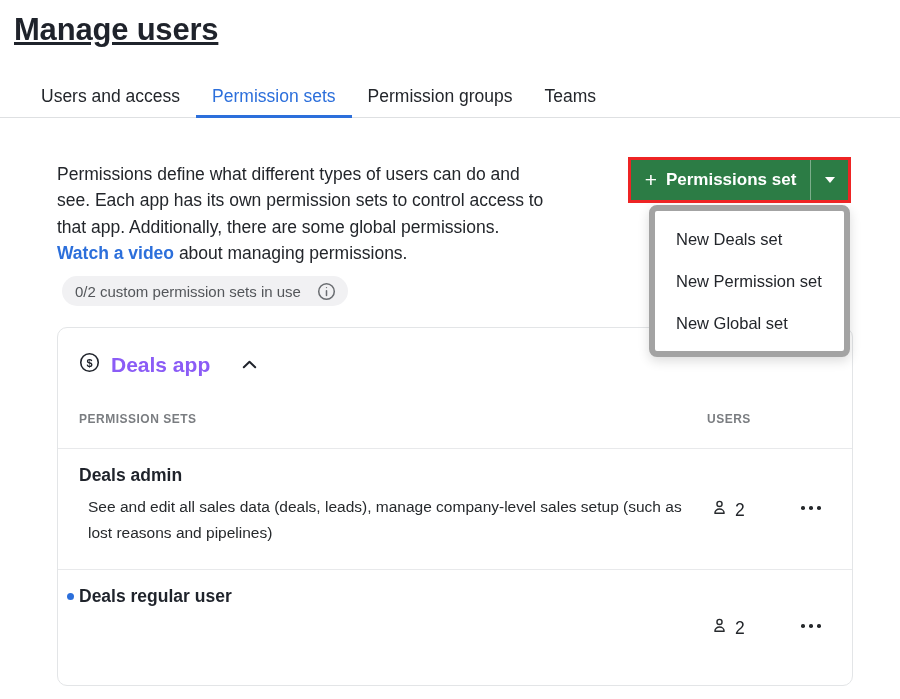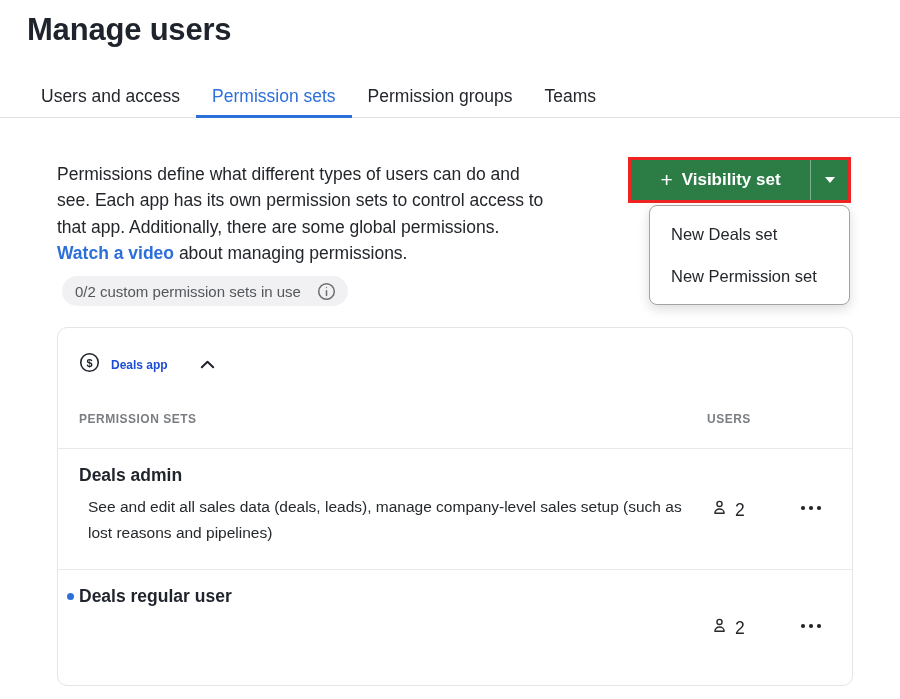--- a/index.html
+++ b/index.html
@@ -1,19 +1,19 @@
 <!DOCTYPE html>
 <html><head>
 <meta charset="utf-8">
 <style>
   * { margin:0; padding:0; box-sizing:border-box; }
   html,body { width:900px; height:699px; background:#ffffff; overflow:hidden; }
   body { font-family:"Liberation Sans","DejaVu Sans",sans-serif; color:#23262b; position:relative; }
 
-  .page-title { position:absolute; left:27px; top:12px; font-size:31px; font-weight:700; color:#1f232b; letter-spacing:-0.2px; }
+  .page-title { position:absolute; left:14px; top:12px; font-size:31px; font-weight:700; color:#1f232b; letter-spacing:-0.2px;text-decoration:underline; }
 
   .tabs { position:absolute; left:25px; top:76px; height:41px; display:flex; z-index:2; }
   .tab { position:relative; padding:0 16px; line-height:41px; font-size:17.5px; color:#23262b; cursor:pointer; white-space:nowrap; }
   .tab.active { color:#2c6fdb; }
   .tab.active::after { content:""; position:absolute; left:0; right:0; bottom:-1px; height:3px; background:#2c6fdb; }
   .tabs-rule { position:absolute; left:0; top:117px; width:900px; height:1px; background:#dee0e2; }
 
   .intro { position:absolute; left:57px; top:161px; font-size:17.5px; line-height:26.4px; color:#23262b; }
   .intro .link { color:#2c6fdb; font-weight:700; cursor:pointer; }
 
@@ -22,27 +22,27 @@
 
   .btn-highlight { position:absolute; left:628px; top:157px; border:3px solid #ee2424; z-index:6; }
   .perm-btn { display:flex; align-items:stretch; width:217px; height:40px; background:#2c7c45; color:#ffffff; cursor:pointer; }
   .perm-btn .main { flex:1; display:flex; align-items:center; justify-content:center; gap:9px; }
   .perm-btn .plus { font-size:21px; font-weight:400; line-height:1; margin-top:-2px; }
   .perm-btn .label { font-size:17px; font-weight:700; }
   .perm-btn .divider { width:1px; background:rgba(255,255,255,0.38); margin:0; }
   .perm-btn .caret-wrap { width:37px; display:flex; align-items:center; justify-content:center; cursor:pointer; }
   .caret-down { width:0; height:0; border-left:5.5px solid transparent; border-right:5.5px solid transparent; border-top:6.5px solid #ffffff; }
 
-  .dropdown { position:absolute; left:649px; top:205px; width:201px; background:#ffffff; border:1px solid #a3a3a3; border-radius:8px; box-shadow:0 4px 12px rgba(0,0,0,0.14); padding:7px 0; z-index:5; }
+  .dropdown { position:absolute; left:649px; top:205px; width:201px; background:#ffffff; border:6px solid #a3a3a3; border-radius:8px; box-shadow:0 4px 12px rgba(0,0,0,0.14); padding:7px 0; z-index:5; }
   .dropdown .item { height:42px; line-height:42px; padding-left:21px; font-size:16.5px; color:#23262b; cursor:pointer; white-space:nowrap; }
 
   .card { position:absolute; left:57px; top:327px; width:796px; height:359px; background:#ffffff; border:1px solid #e3e5e7; border-radius:10px; z-index:1; }
 
   .card-header { position:absolute; left:21px; top:24px; display:flex; align-items:center; gap:11px; cursor:pointer; }
-  .card-header .app-name { font-size:12px; font-weight:700; color:#1d4ed8; }
+  .card-header .app-name { font-size:21px; font-weight:700; color:#8b5cf6; }
   .card-header .chev { margin-left:21px; display:flex; align-items:center; }
 
   .col-head { position:absolute; top:84px; font-size:12px; font-weight:700; letter-spacing:0.5px; color:#7a7d81; }
   .col-head.sets { left:21px; }
   .col-head.users { left:649px; }
 
   .hdiv { position:absolute; left:0; width:100%; height:1px; background:#e8e9eb; }
   .hdiv.d1 { top:120px; }
   .hdiv.d2 { top:241px; }
 
@@ -91,32 +91,33 @@
       <line x1="10" y1="9.2" x2="10" y2="14.2" stroke-linecap="round"></line>
       <circle cx="10" cy="5.9" r="0.7" fill="#6a6d71" stroke="none"></circle>
     </svg>
   </span>
 </div>
 
 <div class="btn-highlight">
   <div class="perm-btn">
     <div class="main">
       <span class="plus">+</span>
-      <span class="label">Visibility set</span>
+      <span class="label">Permissions set</span>
     </div>
     <div class="divider"></div>
     <div class="caret-wrap">
       <span class="caret-down"></span>
     </div>
   </div>
 </div>
 
 <div class="dropdown">
   <div class="item">New Deals set</div>
   <div class="item">New Permission set</div>
+  <div class="item">New Global set</div>
 </div>
 
 <section class="card">
 
   <div class="card-header">
     <span>
       <svg width="21" height="21" viewBox="0 0 24 24" fill="none" stroke="#1f232b" stroke-width="1.8">
         <circle cx="12" cy="12" r="10"></circle>
         <text x="12" y="16.6" text-anchor="middle" font-size="12.5" font-weight="700" fill="#1f232b" stroke="none" font-family="Liberation Sans, sans-serif">$</text>
       </svg>

